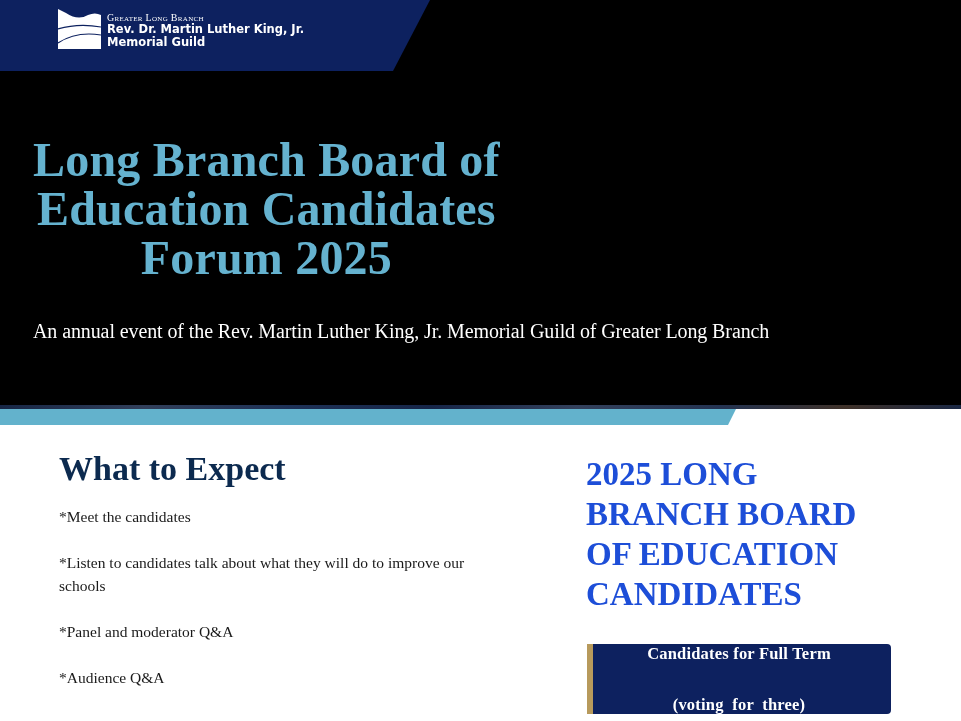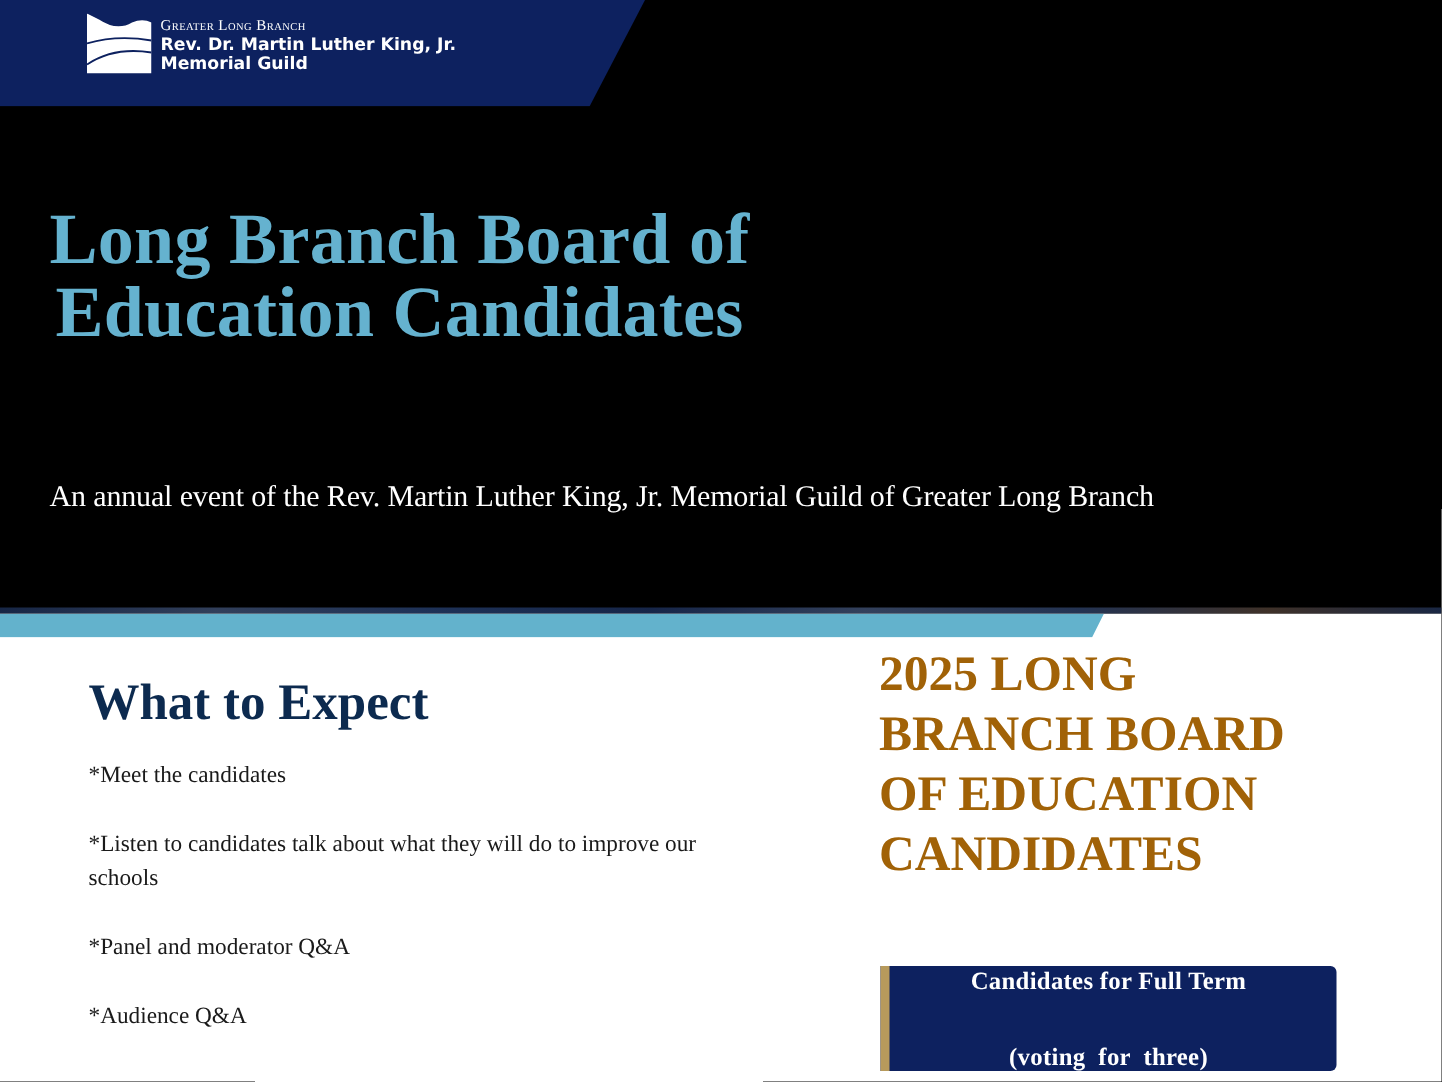--- a/index.html
+++ b/index.html
@@ -19,21 +19,21 @@
   .title span { display:block; }
   .subtitle { position:absolute; left:33px; top:320px; color:#ffffff; font-family:"Liberation Serif", serif; font-size:20px; letter-spacing:-.1px; }
 
   .accent-bar { position:absolute; left:0; top:409px; width:740px; height:16px; background:#63b2cc;
     clip-path:polygon(0 0, 736px 0, 728px 16px, 0 16px); }
 
   .expect-heading { position:absolute; left:59px; top:450px; margin:0; color:#0c2a4f; font-family:"Liberation Serif", serif; font-weight:bold; font-size:34px; }
   .expect-list { position:absolute; left:59px; top:505px; width:450px; margin:0; padding:0; list-style:none; color:#1a1a1a; font-family:"Liberation Serif", serif; font-size:15.5px; line-height:23px; }
   .expect-list li { margin-bottom:23px; }
 
-  .cand-heading { position:absolute; left:586px; top:430px; margin:0; color:#a16207; font-family:"Liberation Serif", serif; font-weight:bold; font-size:33px; line-height:40px; width:340px; }
+  .cand-heading { position:absolute; left:586px; top:454px; margin:0; color:#1d4ed8; font-family:"Liberation Serif", serif; font-weight:bold; font-size:33px; line-height:40px; width:340px; }
   .cand-heading span { display:block; }
 
   .term-box { position:absolute; left:587px; top:644px; width:304px; height:70px; background:#0d215f; border-radius:0 4px 4px 0; display:flex; flex-direction:column; align-items:center; justify-content:center; }
   .term-box::before { content:""; position:absolute; left:0; top:0; width:6px; height:100%; background:#b79a5c; }
   .term-line { color:#ffffff; font-family:"Liberation Serif", serif; font-weight:bold; font-size:16.5px; line-height:22px; letter-spacing:.2px; }
 </style>
 </head>
 <body>
 
 <div class="hero"></div>
@@ -47,20 +47,21 @@
 </svg>
 <div class="org-small">Greater Long Branch</div>
 <div class="org-big">
   <div>Rev. Dr. Martin Luther King, Jr.</div>
   <div>Memorial Guild</div>
 </div>
 
 <h1 class="title">
   <span>Long Branch Board of</span>
   <span>Education Candidates</span>
+  <span>Forum 2025</span>
 </h1>
 <div class="subtitle">An annual event of the Rev. Martin Luther King, Jr. Memorial Guild of Greater Long Branch</div>
 
 <div class="accent-bar"></div>
 
 <h2 class="expect-heading">What to Expect</h2>
 <ul class="expect-list">
   <li>*Meet the candidates</li>
   <li>*Listen to candidates talk about what they will do to improve our schools</li>
   <li>*Panel and moderator Q&amp;A</li>

